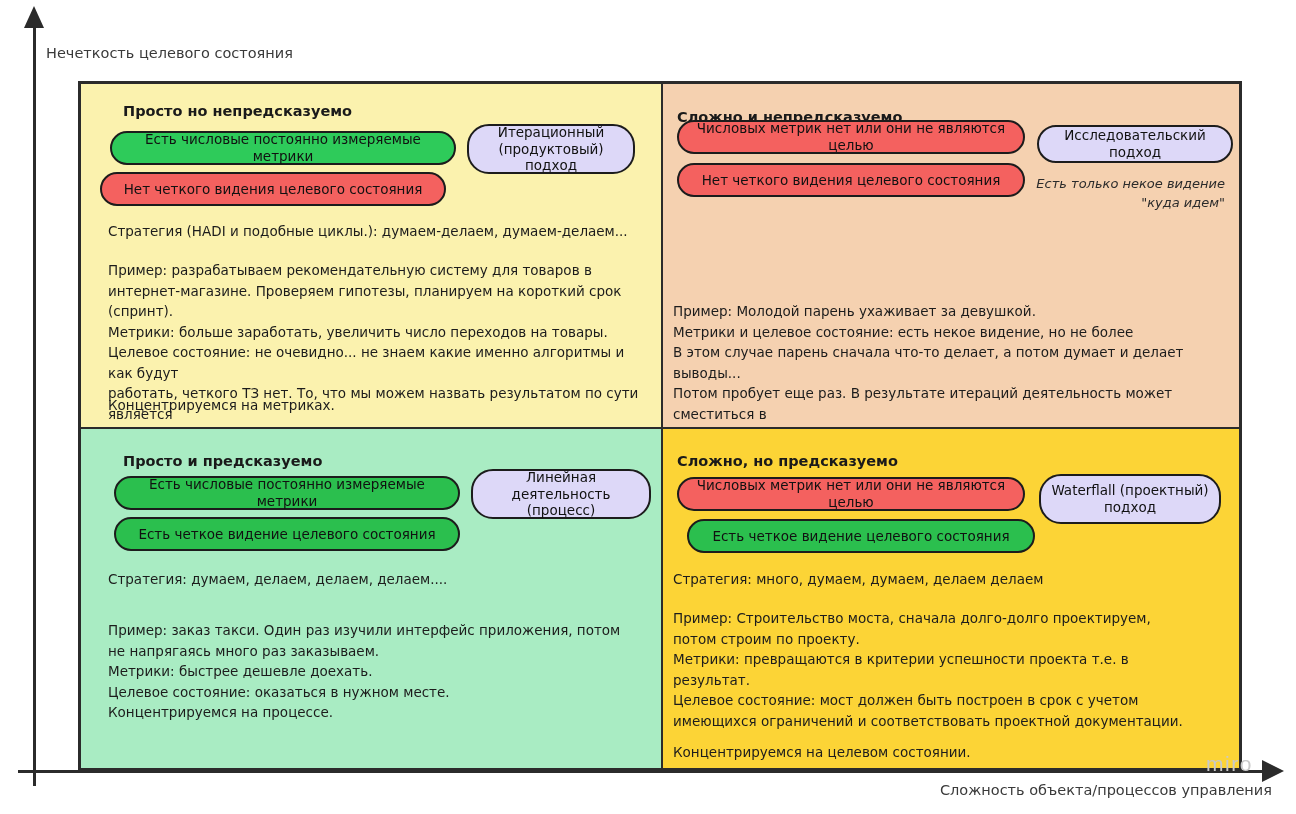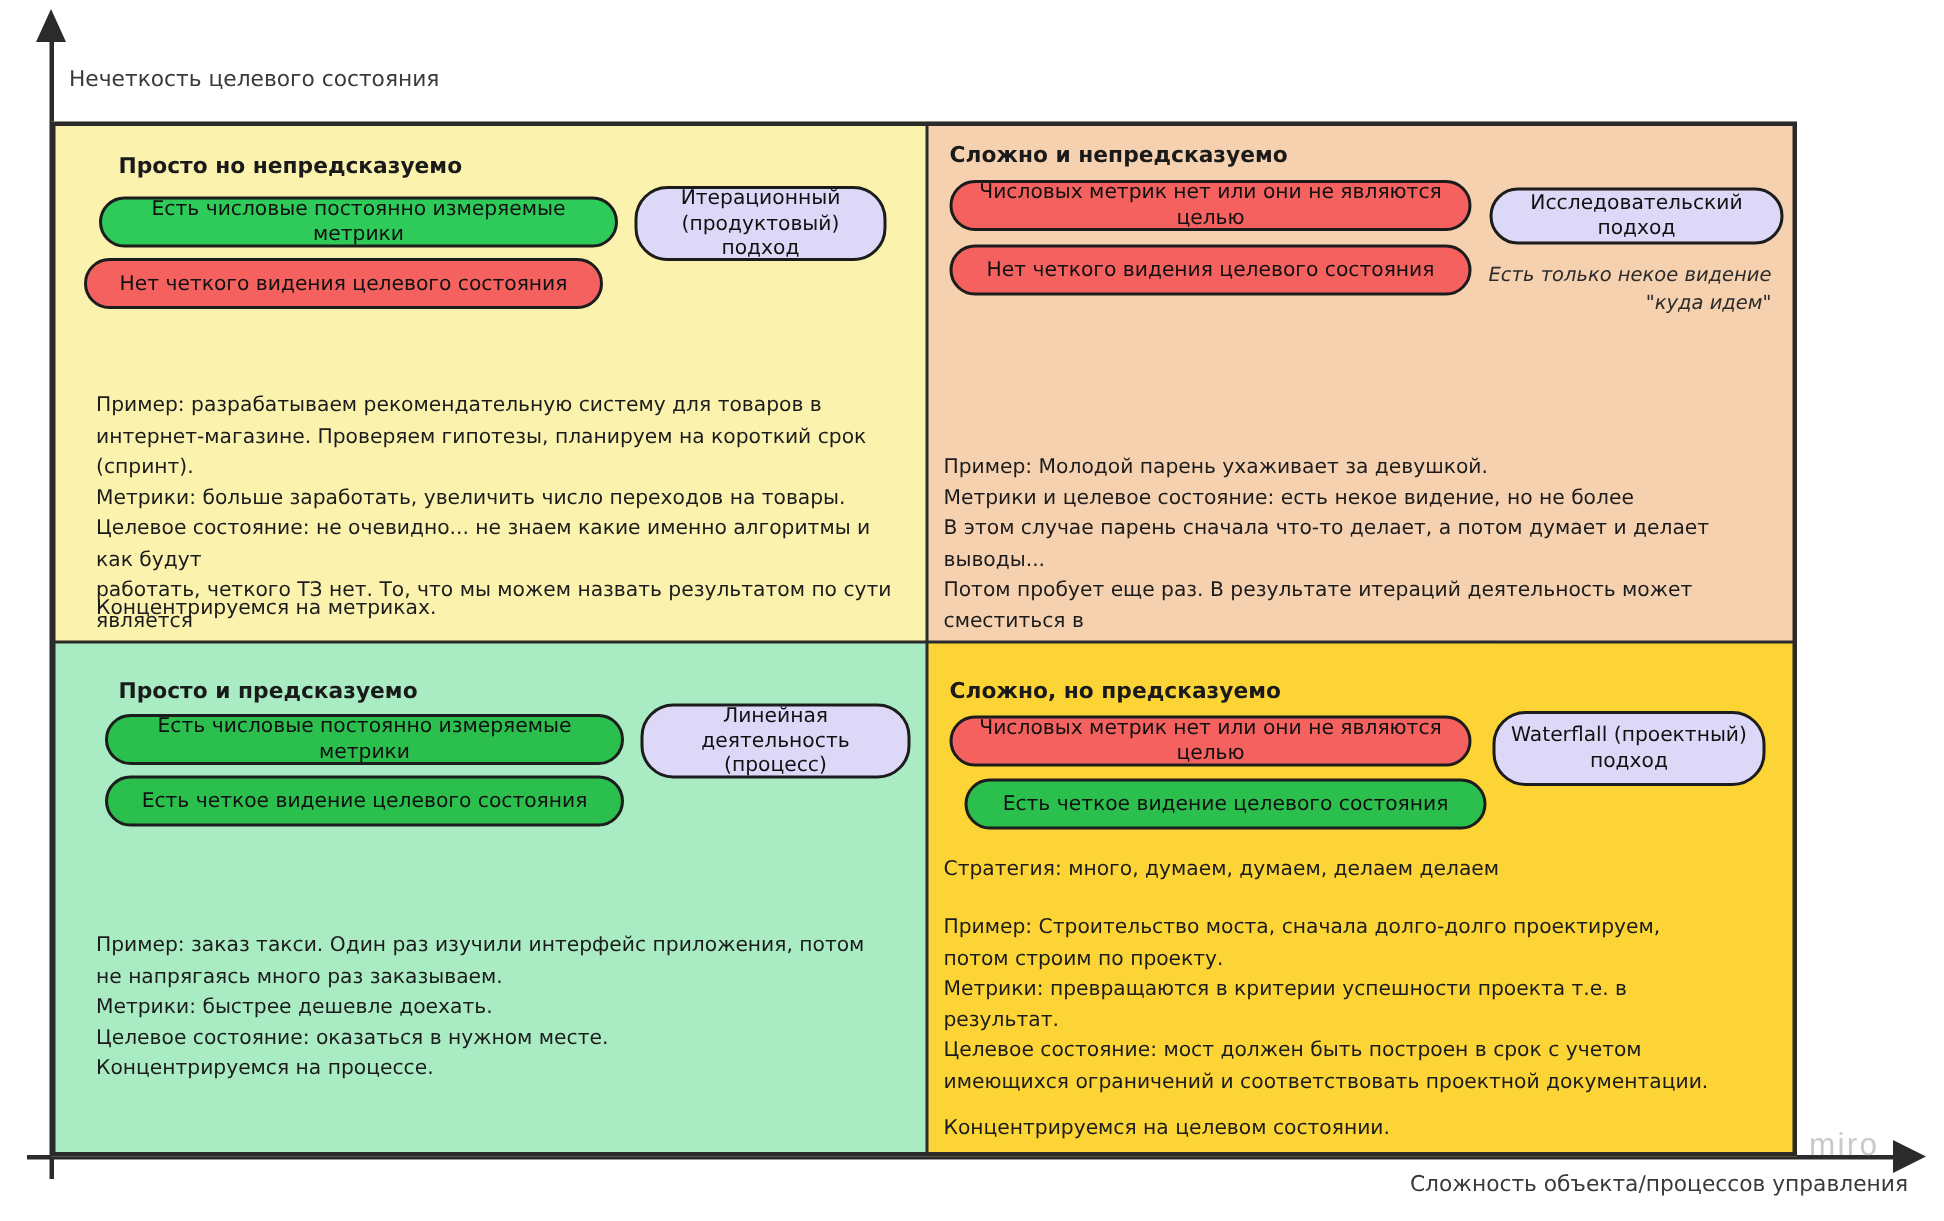--- a/index.html
+++ b/index.html
@@ -73,20 +73,21 @@
   #quadrant-grid {
     position: absolute;
     left: 34px;
     top: 81px;
     width: 1072px;
     height: 690px;
     display: grid;
     grid-template-columns: 584px 580px;
     grid-template-rows: 347px 343px;
     box-sizing: border-box;
+    padding-left: 44px;
   }
   .quadrant {
     position: relative;
     box-sizing: border-box;
     border: 3px solid #2b2b2b;
     padding: 0;
     overflow: visible;
   }
   .q-tl { background: #fbf2ae; border-right-width: 1.5px; border-bottom-width: 1.5px; }
   .q-tr { background: #f5d1b0; border-left-width: 1.5px;  border-bottom-width: 1.5px; }
@@ -94,21 +95,21 @@
   .q-br { background: #fcd436; border-left-width: 1.5px;  border-top-width: 1.5px; }
 
   .q-title {
     position: absolute;
     font-weight: bold;
     font-size: 14.5px;
     color: #1a1a1a;
     white-space: nowrap;
   }
   .q-tl .q-title { left: 42px; top: 19px; }
-  .q-tr .q-title { left: 14px; top: 12px; }
+  .q-tr .q-title { left: 14px; top: 25px; }
   .q-bl .q-title { left: 42px; top: 24px; }
   .q-br .q-title { left: 14px; top: 24px; }
 
   
   .pill {
     position: absolute;
     box-sizing: border-box;
     border: 2.5px solid #1c1c1c;
     border-radius: 22px;
     display: flex;
@@ -170,20 +171,21 @@
   <div class="quadrant q-tl">
     <div class="q-title">Просто но непредсказуемо</div>
 
     <div class="pill pill-green" style="left:29px; top:47px; width:346px; height:34px;">Есть числовые постоянно измеряемые  метрики</div>
 
     <div class="pill pill-red" style="left:19px; top:88px; width:346px; height:34px;">Нет четкого видения целевого состояния</div>
 
     <div class="pill pill-purple" style="left:386px; top:40px; width:168px; height:50px; white-space:pre-line;">Итерационный
 (продуктовый) подход</div>
 
+    <div class="body-text" style="left:27px; top:137px; width:540px;">Стратегия (HADI и подобные циклы.): думаем-делаем, думаем-делаем...</div>
 
     <div class="body-text" style="left:27px; top:176px; width:545px;">Пример: разрабатываем рекомендательную систему для товаров в
 интернет-магазине. Проверяем гипотезы, планируем на короткий срок (спринт).
 Метрики: больше заработать, увеличить число переходов на товары.
 Целевое состояние: не очевидно... не знаем какие именно алгоритмы и как будут
 работать, четкого ТЗ нет. То, что мы можем назвать результатом по сути является
 метриками.</div>
 
     <div class="body-text" style="left:27px; top:311px; width:540px;">Концентрируемся на метриках.</div>
   </div>
@@ -214,20 +216,21 @@
   <div class="quadrant q-bl">
     <div class="q-title">Просто и предсказуемо</div>
 
     <div class="pill pill-green-dark" style="left:33px; top:47px; width:346px; height:34px;">Есть числовые постоянно измеряемые  метрики</div>
 
     <div class="pill pill-green-dark" style="left:33px; top:88px; width:346px; height:34px;">Есть четкое видение целевого состояния</div>
 
     <div class="pill pill-purple" style="left:390px; top:40px; width:180px; height:50px; white-space:pre-line;">Линейная деятельность
 (процесс)</div>
 
+    <div class="body-text" style="left:27px; top:140px; width:540px;">Стратегия: думаем, делаем, делаем, делаем....</div>
 
     <div class="body-text" style="left:27px; top:191px; width:545px;">Пример: заказ такси. Один раз изучили интерфейс приложения, потом
 не напрягаясь много раз заказываем.
 Метрики: быстрее дешевле доехать.
 Целевое состояние: оказаться в нужном месте.</div>
 
     <div class="body-text" style="left:27px; top:273px; width:540px;">Концентрируемся на процессе.</div>
   </div>
 
   <div class="quadrant q-br">

